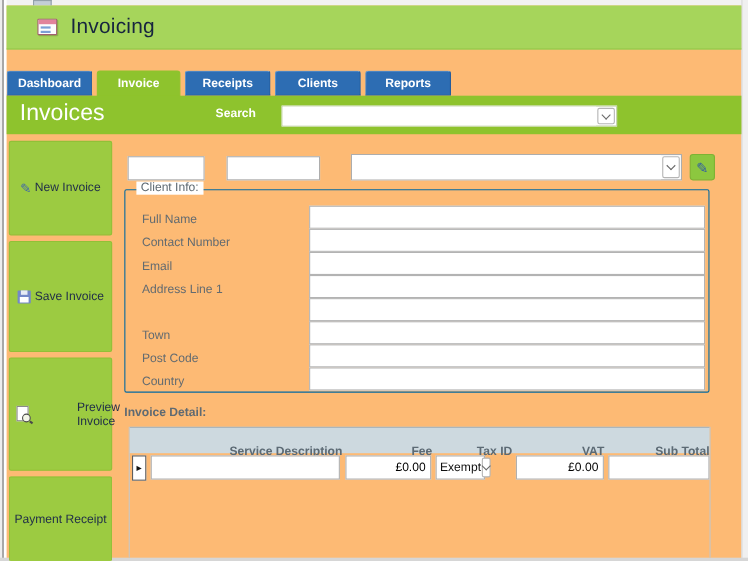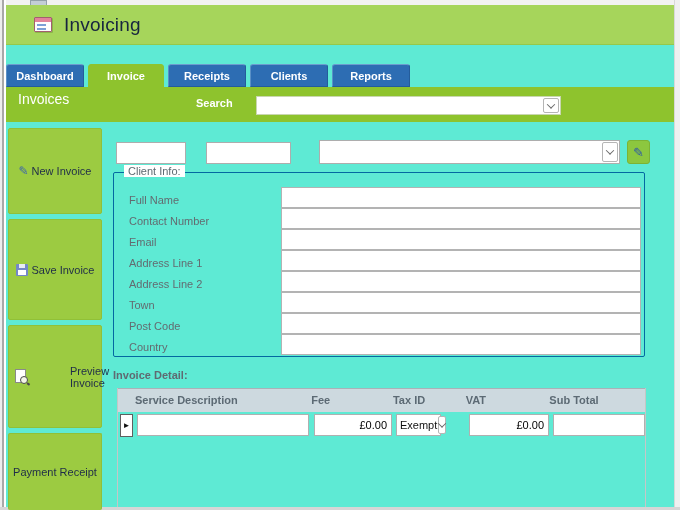--- a/index.html
+++ b/index.html
@@ -1,17 +1,17 @@
 <!DOCTYPE html>
 <html><head>
 <meta charset="utf-8">
 <style>
   * { margin:0; padding:0; box-sizing:border-box; }
   html,body { width:680px; height:510px; font-family:"Liberation Sans", sans-serif; background:#ffffff; }
-  #app { position:relative; width:680px; height:510px; background:#5eead4; overflow:hidden; }
+  #app { position:relative; width:680px; height:510px; background:#fdba74; overflow:hidden; }
 
   
   .edge-top    { position:absolute; left:0; top:0; width:680px; height:5px; background:#f2f2f2; }
   .edge-left   { position:absolute; left:0; top:0; width:6px; height:510px;
                  background:linear-gradient(to right,#ededed 0 2px,#a8a8a8 2px 4px,#ffffff 4px); }
   .edge-right  { position:absolute; right:0; top:0; width:6px; height:510px; background:#f0f0f0; border-left:1px solid #d8d8d8; }
   .edge-bottom { position:absolute; left:0; bottom:0; width:680px; height:3px; background:#d6d6d6; }
   .mini-tab-sliver { position:absolute; left:30px; top:0; width:17px; height:5px; background:#c3ced6; border:1px solid #93a1ab; border-bottom:none; }
 
   
@@ -25,21 +25,21 @@
   .app-title { margin-left:12px; font-size:19px; letter-spacing:.2px; color:#17253f; }
 
   
   .tab { position:absolute; top:64px; height:23px; border-radius:3px 3px 0 0; text-align:center;
          font-size:11px; font-weight:bold; color:#ffffff; line-height:22px; cursor:default;
          background:#2d6db3; border:1px solid #245c9b; border-top-color:#6c9cce; border-left-color:#5a90c7; }
   .tab.active { background:#8ec32d; border-color:#8ec32d; height:24px; }
 
   
   .toolbar { position:absolute; left:6px; top:87px; width:668px; height:35px; background:#8ec32d; }
-  .toolbar-heading { position:absolute; left:12px; top:4px; font-size:14px; color:#ffffff; }
+  .toolbar-heading { position:absolute; left:12px; top:4px; font-size:21px; color:#ffffff; }
   .search-label { position:absolute; left:190px; top:10px; font-size:11px; font-weight:bold; color:#ffffff; }
   .search-combo { position:absolute; left:250px; top:9px; width:305px; height:19px; background:#ffffff;
                   border:1px solid #c9d6b0; display:flex; }
   .search-combo .box-input { flex:1; border:none; outline:none; font-size:11px; padding:0 3px; font-family:inherit; }
   .combo-arrow-box { width:16px; align-self:stretch; margin:1px; border:1px solid #b5b5b5; border-radius:2px;
                      background:#ffffff; display:flex; align-items:center; justify-content:center; }
   .chevron { width:6px; height:6px; border-left:1.5px solid #6a6a6a; border-bottom:1.5px solid #6a6a6a;
              transform:rotate(-45deg) translate(1px,-1px); }
 
   
@@ -73,21 +73,21 @@
   .ci-input { position:absolute; left:167px; width:360px; height:21px; background:#ffffff;
               border:1px solid #b3b3b3; font-size:11px; padding:0 3px; font-family:inherit; outline:none; }
 
   .detail-label { position:absolute; left:113px; top:369px; font-size:11px; color:#5f6a72; font-weight:bold; }
 
   
   .grid { position:absolute; left:117px; top:388px; width:529px; height:119px;
           border-left:1px solid #c6c6c6; border-right:1px solid #c6c6c6; }
   .grid-header { position:absolute; left:0; top:0; width:100%; height:24px; background:#cdd9df;
                  border-top:1px solid #a8b2b8; display:flex; }
-  .gh-cell { font-size:11px; font-weight:bold; color:#5c6a74; text-align:left; line-height:23px; }
+  .gh-cell { font-size:11px; font-weight:bold; color:#5c6a74; text-align:right; line-height:23px;margin-top:11px; }
   .grid-row { position:absolute; left:0; top:24px; width:100%; height:28px; }
   .rec-selector { position:absolute; left:2px; top:2px; width:13px; height:23px; background:#ffffff;
                   border:1px solid #5f5f5f; display:flex; align-items:center; justify-content:center; }
   .rec-arrow { font-size:8px; color:#111111; }
   .cell-input { position:absolute; top:2px; height:22px; background:#ffffff; border:1px solid #b0b0b0;
                 font-size:11px; padding:0 4px; font-family:inherit; outline:none; }
   .cell-input.num { text-align:right; }
   .tax-combo { position:absolute; left:278px; top:2px; width:45px; height:22px; background:#ffffff;
                border:1px solid #b0b0b0; display:flex; align-items:center; }
   .tax-combo .val { flex:1; font-size:11px; padding-left:3px; color:#111; }
@@ -157,21 +157,20 @@
     <span class="pencil-glyph">✎</span>
   </div>
 
   <div class="fieldset-box">
     <div class="fieldset-legend">Client Info:</div>
 
     <div class="ci-label" style="top:18px;">Full Name</div>
     <div class="ci-label" style="top:39px;">Contact Number</div>
     <div class="ci-label" style="top:60px;">Email</div>
     <div class="ci-label" style="top:81px;">Address Line 1</div>
-    <div class="ci-label" style="top:102px;">Address Line 2</div>
     <div class="ci-label" style="top:123px;">Town</div>
     <div class="ci-label" style="top:144px;">Post Code</div>
     <div class="ci-label" style="top:165px;">Country</div>
 
     <input class="ci-input" style="top: 14px;" value="">
     <input class="ci-input" style="top: 35px;" value="">
     <input class="ci-input" style="top: 56px;" value="">
     <input class="ci-input" style="top: 77px;" value="">
     <input class="ci-input" style="top: 98px;" value="">
     <input class="ci-input" style="top: 119px;" value="">

